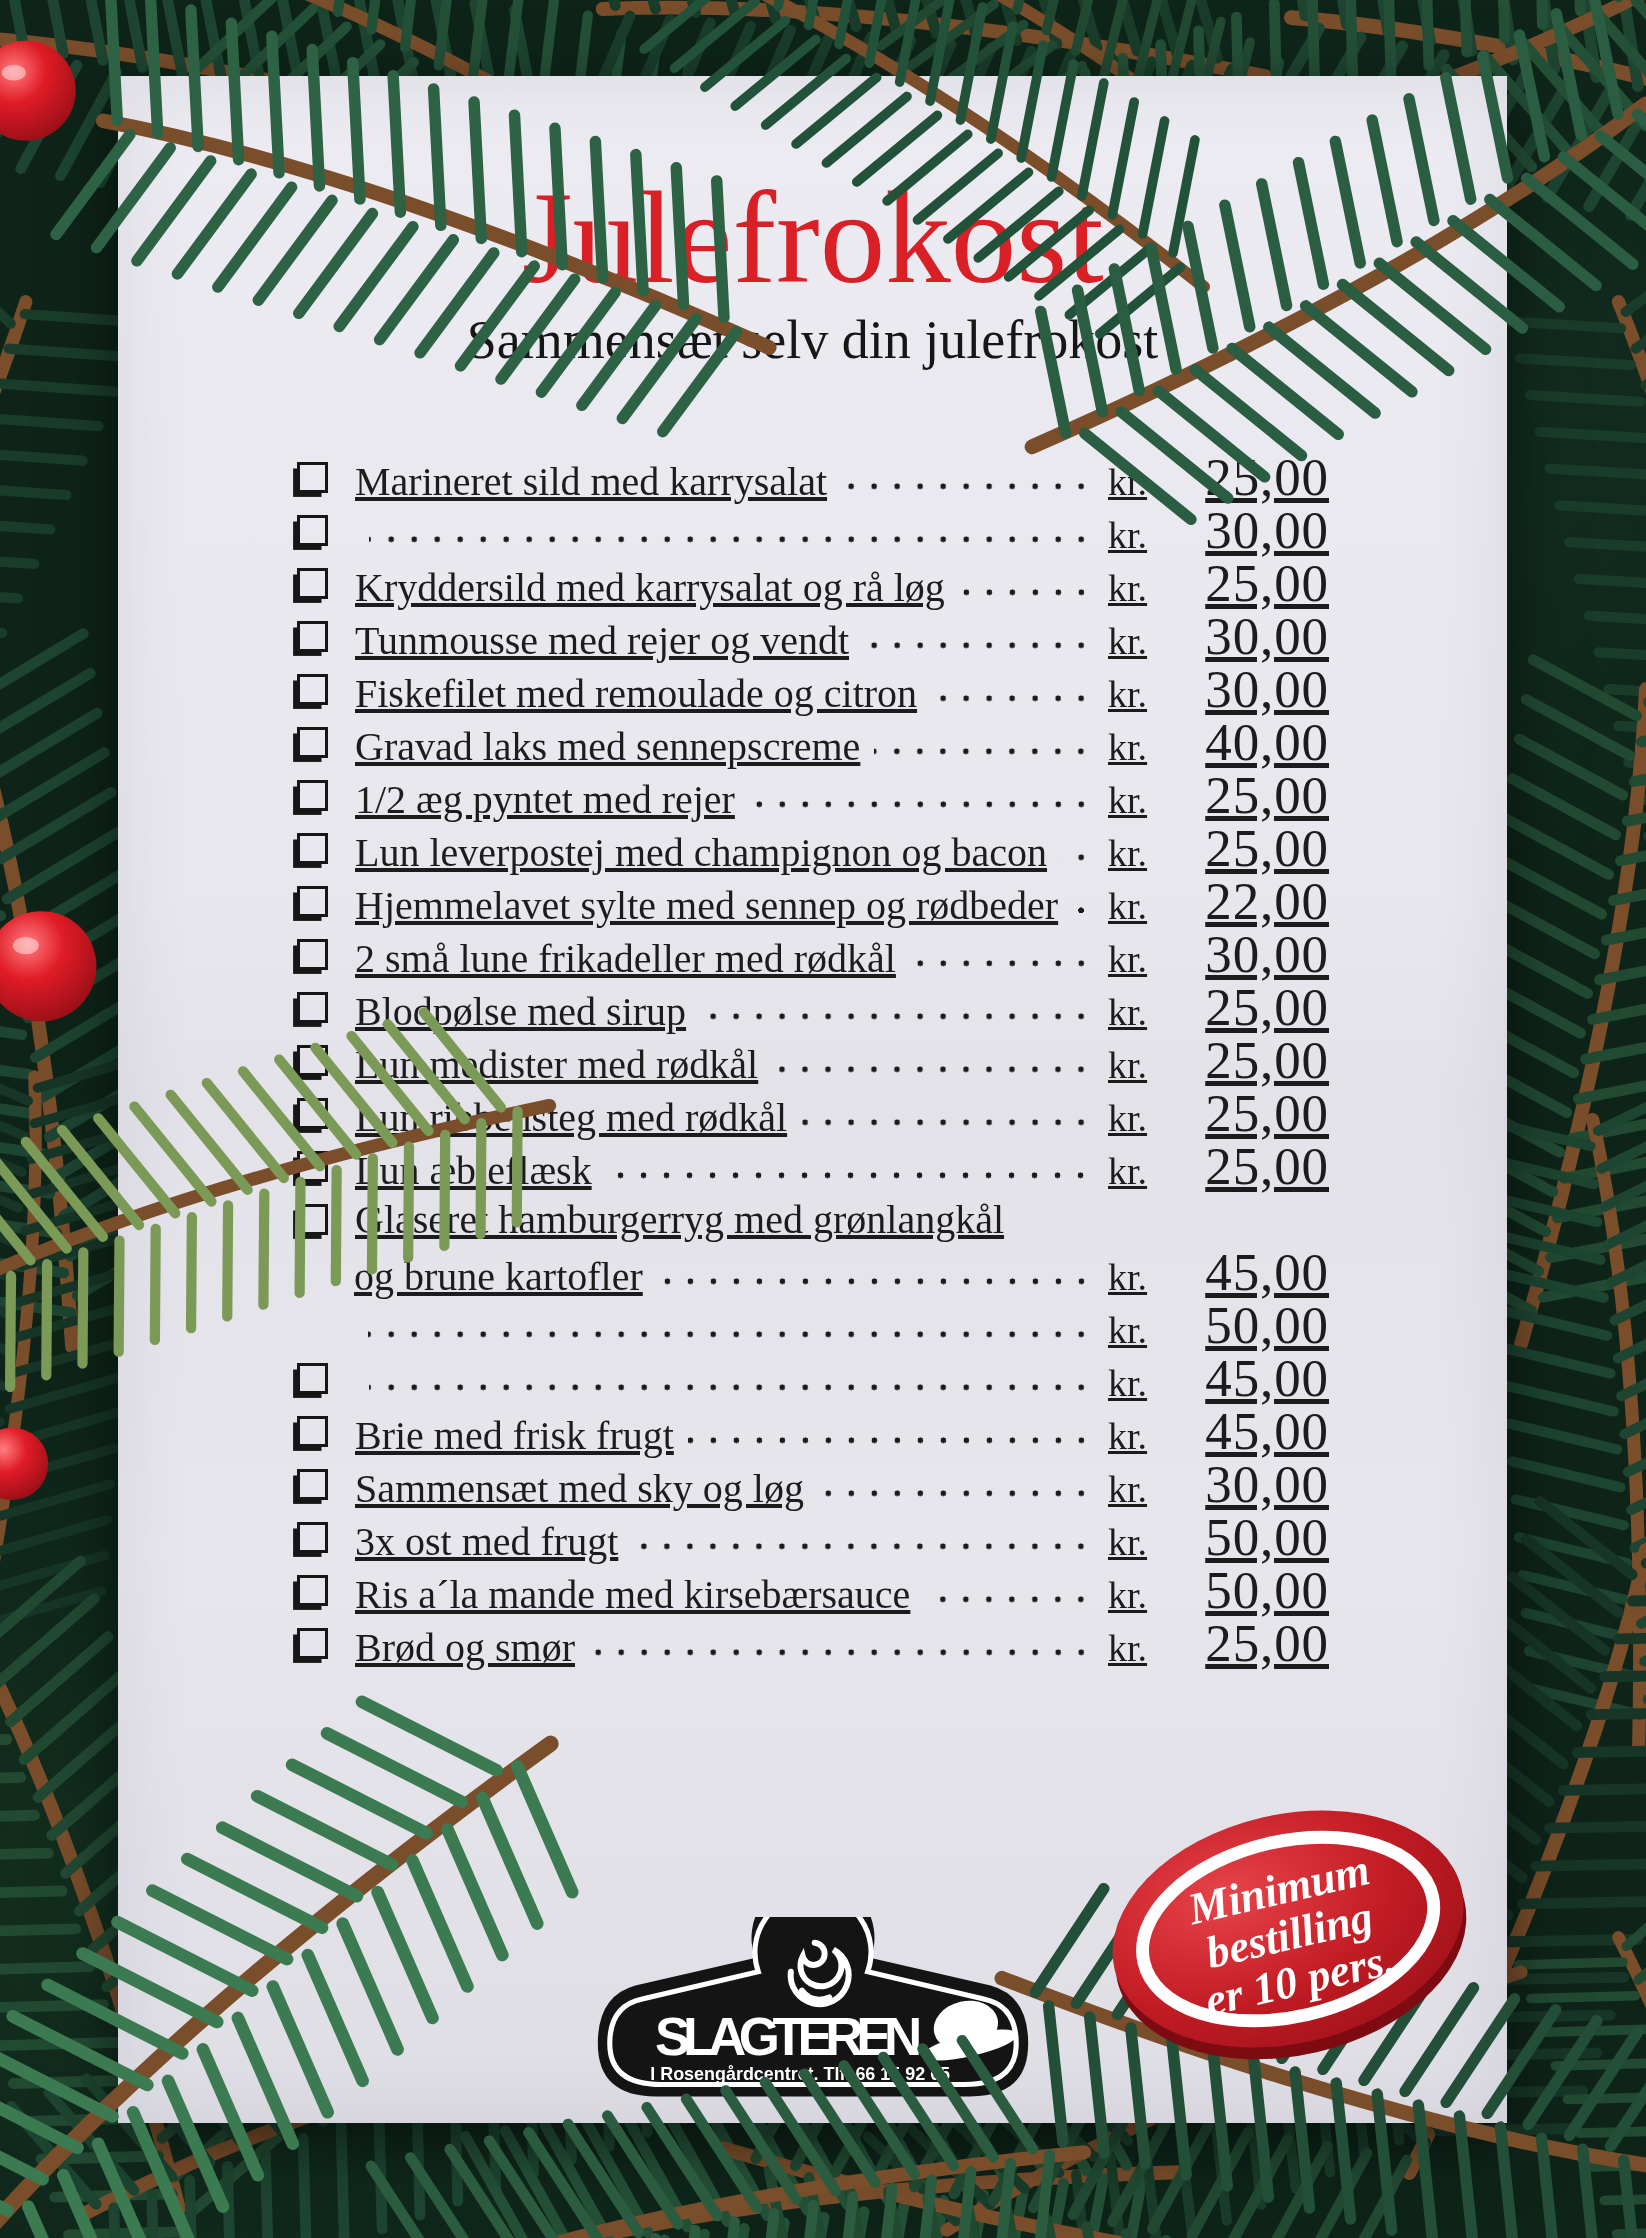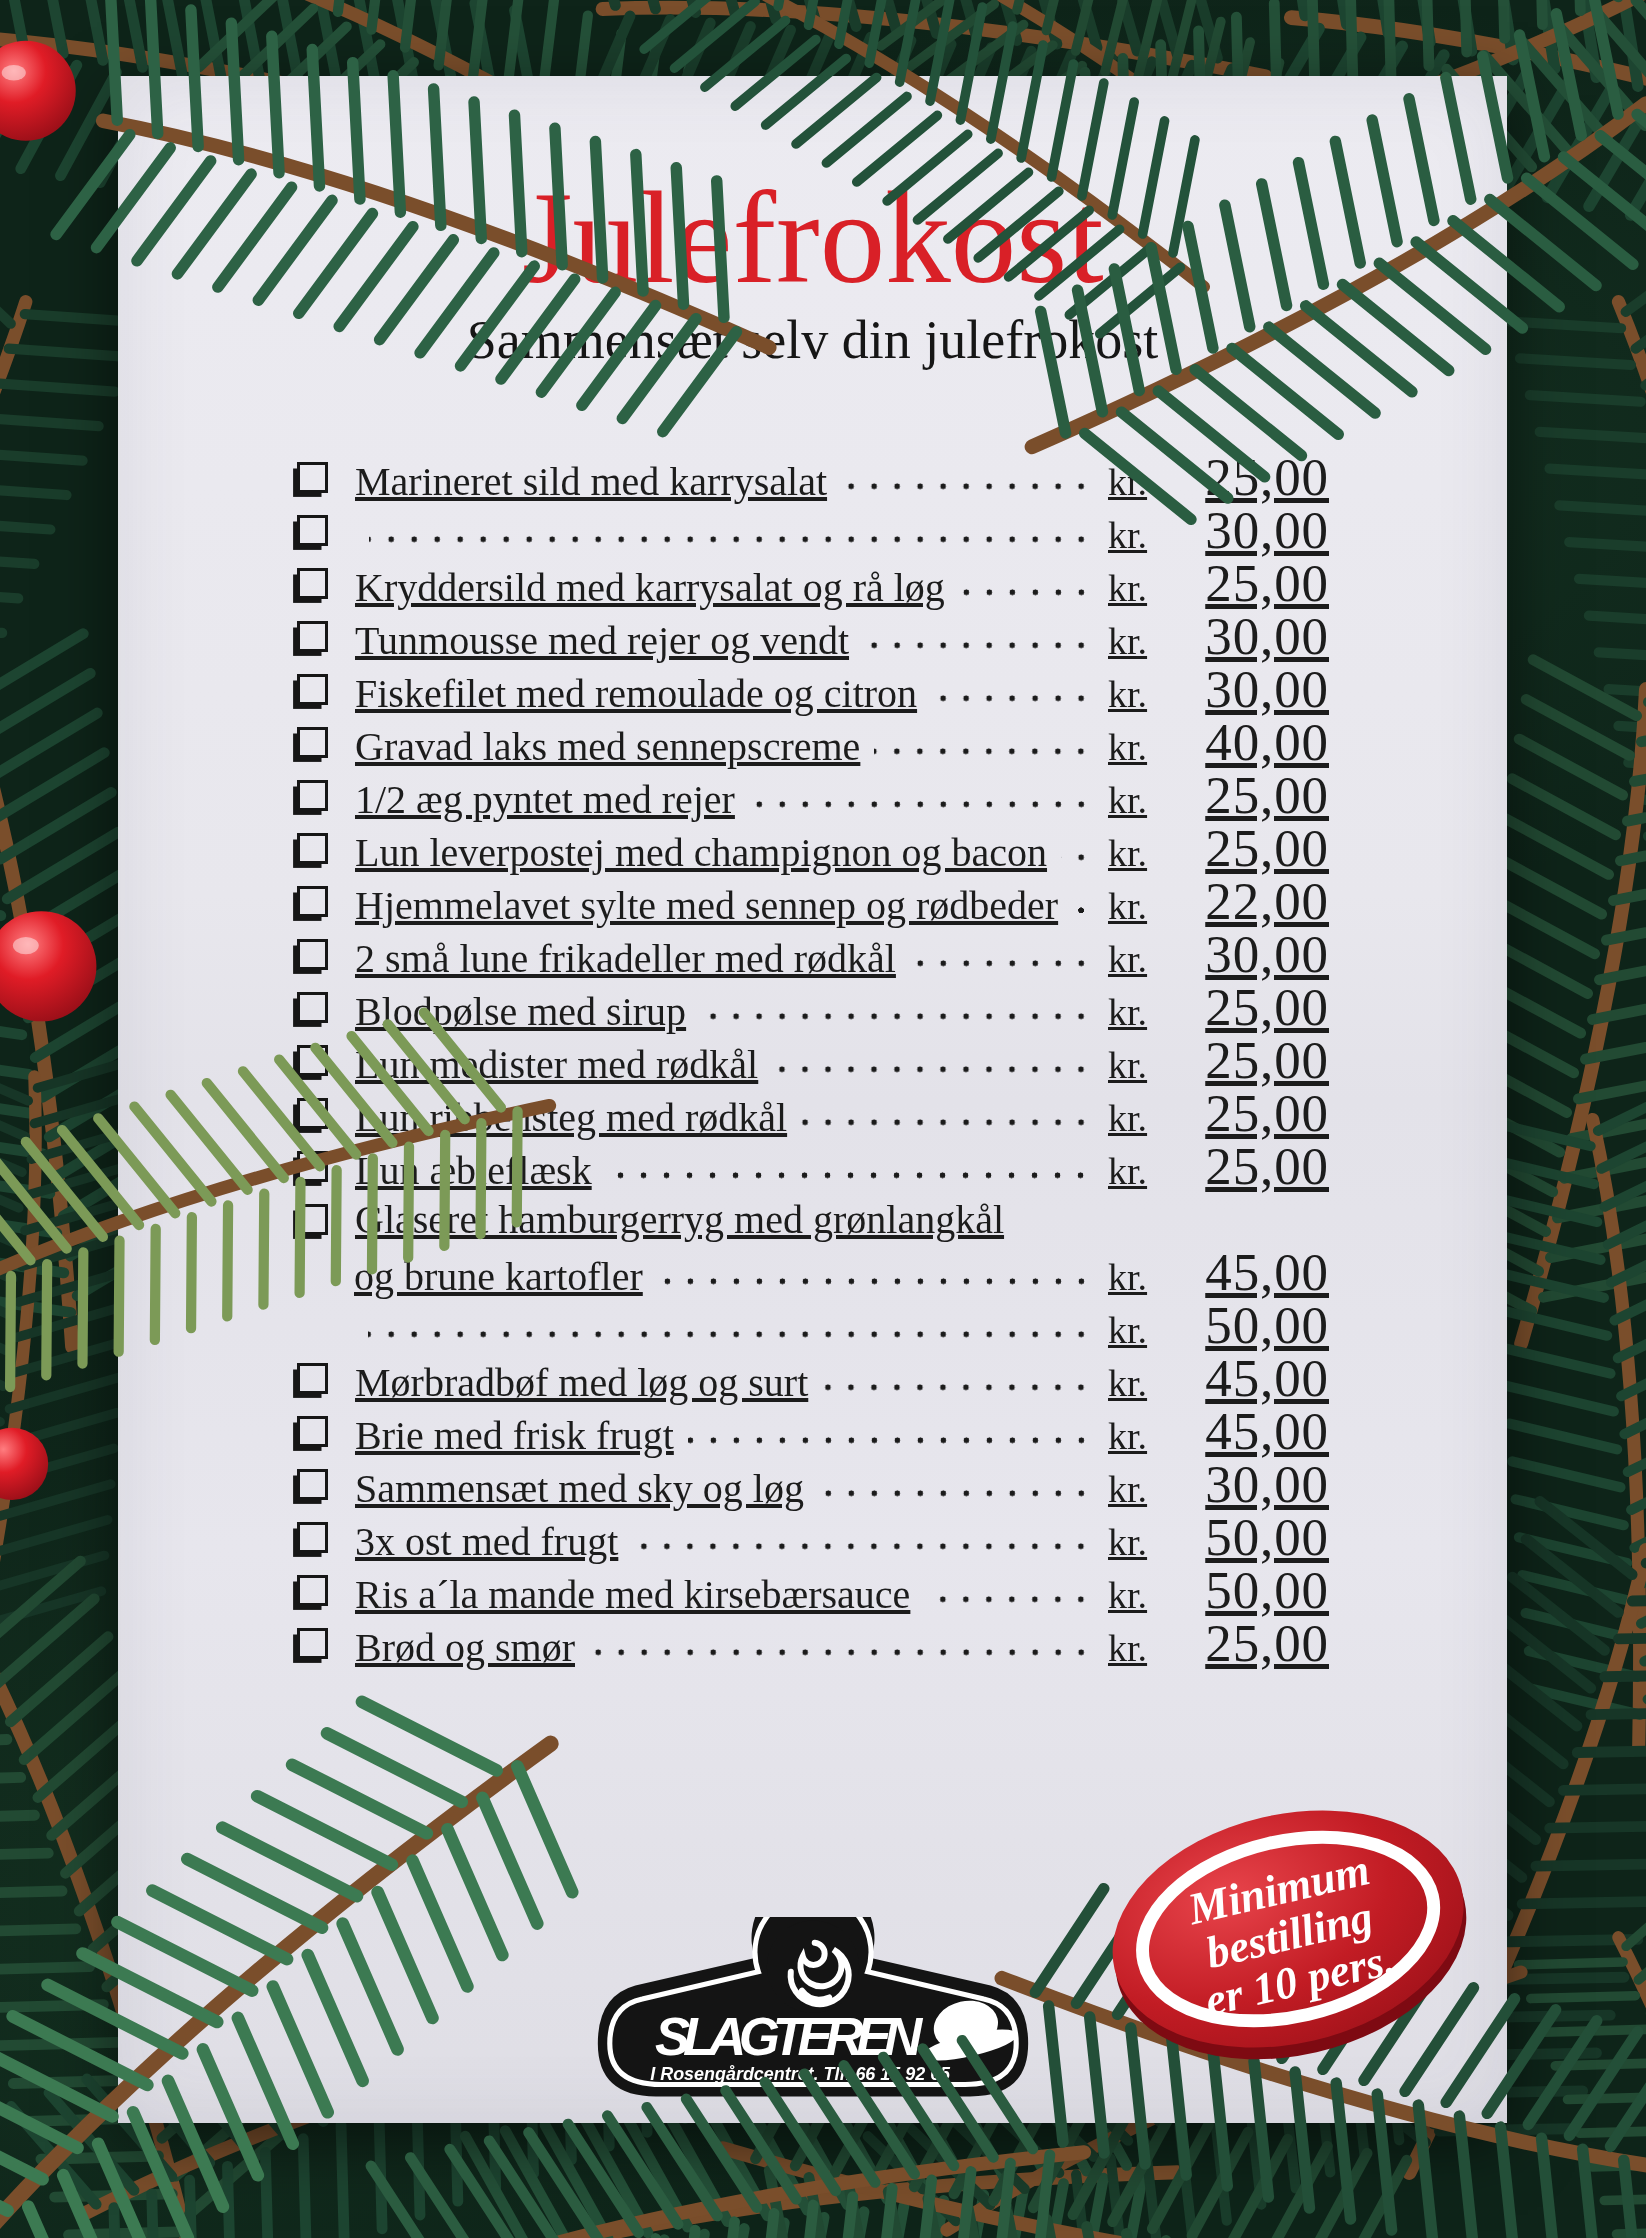--- a/index.html
+++ b/index.html
@@ -42,21 +42,21 @@
   .label{font-size:40px;flex:0 0 auto;}
   .leader{
     flex:1 1 auto;height:8.6px;align-self:flex-end;margin:0 15.5px 13.8px 13.8px;
     background-image:radial-gradient(circle,#1b1b1b 2.7px,rgba(0,0,0,0) 3.1px);
     background-size:23px 8.6px;background-repeat:repeat-x;background-position:right center;
   }
   .row .spacer{flex:1 1 auto;}
   .kr{flex:0 0 62px;font-size:38px;}
   .price{flex:0 0 159px;text-align:right;font-size:53px;letter-spacing:0.9px;}
 
-  .logo-wrap{position:absolute;left:50%;top:1841px;transform:translateX(-50%);width:444px;height:183px;font-style:italic;}
+  .logo-wrap{position:absolute;left:50%;top:1841px;transform:translateX(-50%);width:444px;height:183px;}
   .badge-wrap{position:absolute;left:1092px;top:1793px;width:393px;height:284px;z-index:5;}
   .badge-rot{width:100%;height:100%;}
 </style>
 </head>
 <body>
 
 <svg class="fir-layer fir-back" viewBox="0 0 1912 2600" xmlns="http://www.w3.org/2000/svg">
   <defs>
     <g id="branch">
       <path d="M0,0 C140,-18 300,-8 430,6" stroke="#7a4e2b" stroke-width="9" fill="none" stroke-linecap="round"></path>
@@ -203,21 +203,20 @@
         <span class="kr">kr.</span>
         <span class="price">45,00</span>
       </div>
       <div class="row cont">
         <span class="leader"></span>
         <span class="kr">kr.</span>
         <span class="price">50,00</span>
       </div>
       <div class="row">
         <span class="cb"></span>
-        <span class="label">Mørbradbøf med løg og surt</span>
         <span class="leader"></span>
         <span class="kr">kr.</span>
         <span class="price">45,00</span>
       </div>
       <div class="row">
         <span class="cb"></span>
         <span class="label">Brie med frisk frugt</span>
         <span class="leader"></span>
         <span class="kr">kr.</span>
         <span class="price">45,00</span>

